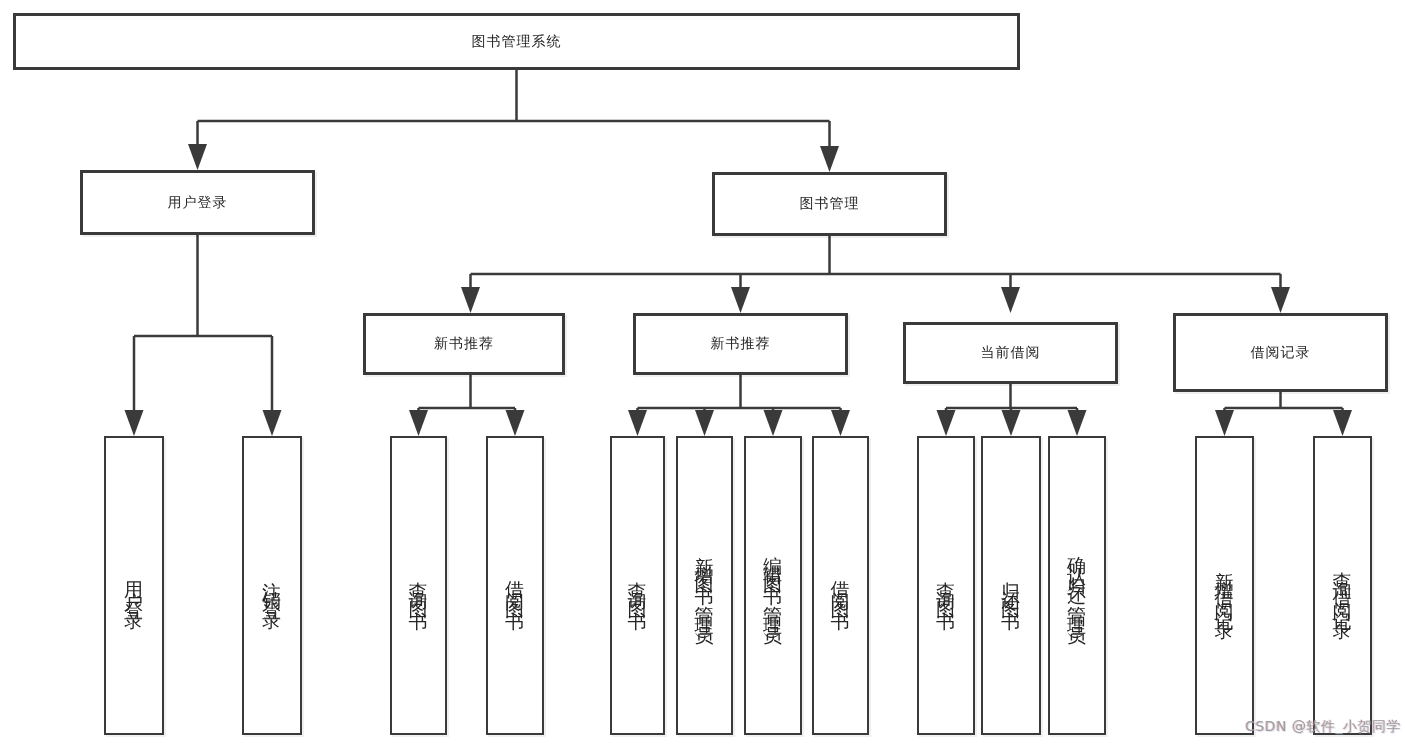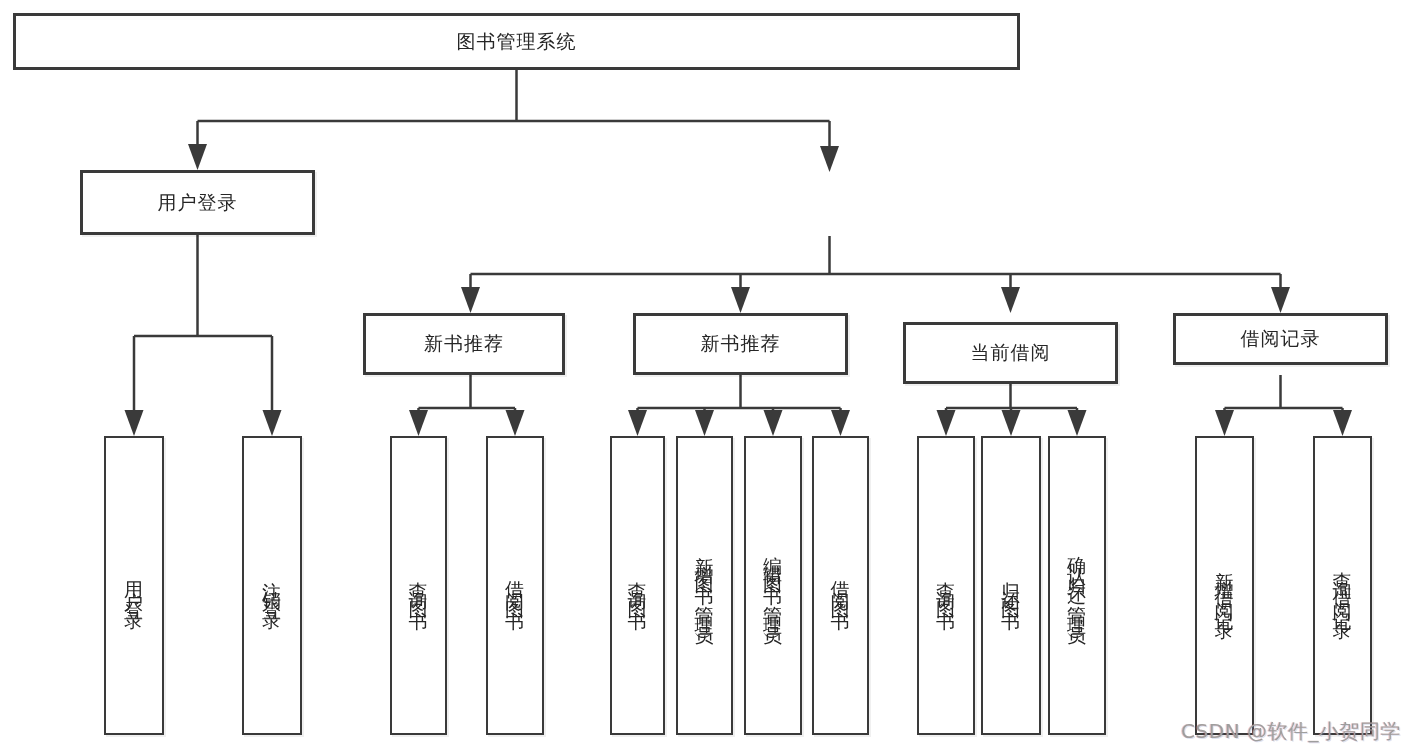--- a/index.html
+++ b/index.html
@@ -20,41 +20,41 @@
     position:absolute;left:0;top:0;width:1405px;height:747px;
     pointer-events:none;
   }
   .box{
     position:absolute;
     box-sizing:border-box;
     background:#fff;
     border:3px solid var(--line);
     display:flex;align-items:center;justify-content:center;
     color:var(--text);
-    font-size:19px;
+    font-size:14px;
     letter-spacing:1px;
     white-space:nowrap;
     z-index:2;
   }
   .leaf{
     border-width:2px;
     top:436px;height:299px;
     writing-mode:vertical-rl;
     text-orientation:mixed;
     font-size:19px;
     letter-spacing:10px;
     line-height:1;
     white-space:normal;
     box-shadow:2px 2px 0 rgba(0,0,0,0.06);
   }
   .l2,.l3{box-shadow:2px 2px 0 rgba(0,0,0,0.06);}
   .watermark{
     position:absolute;
     right:4px;top:718px;
-    font-size:20px;
+    font-size:14px;
     color:var(--wm);
     letter-spacing:0.5px;
     z-index:3;
     text-shadow:-1px 0 0 rgba(214,110,110,0.35), 1px 1px 0 rgba(120,140,200,0.25);
   }
 </style>
 </head>
 <body>
 
 <div id="stage">
@@ -110,25 +110,26 @@
       <polygon points="1067.5,410 1086.5,410 1077,436" fill="#3a3a3a"></polygon>
       <line x1="1224.5" y1="408" x2="1224.5" y2="414" stroke="#3a3a3a" stroke-width="2.5"></line>
       <polygon points="1215,410 1234,410 1224.5,436" fill="#3a3a3a"></polygon>
       <line x1="1342.5" y1="408" x2="1342.5" y2="414" stroke="#3a3a3a" stroke-width="2.5"></line>
       <polygon points="1333,410 1352,410 1342.5,436" fill="#3a3a3a"></polygon>
     </svg>
 
   <div class="box root" style="left:13px;top:13px;width:1007px;height:57px">图书管理系统</div>
 
   <div class="box l2" style="left:80px;top:170px;width:235px;height:65px">用户登录</div>
+  <div class="box l2" style="left:712px;top:172px;width:235px;height:64px">图书管理</div>
 
   <div class="box l3" style="left:363px;top:313px;width:202px;height:62px">新书推荐</div>
   <div class="box l3" style="left:633px;top:313px;width:215px;height:62px">新书推荐</div>
   <div class="box l3" style="left:903px;top:322px;width:215px;height:62px">当前借阅</div>
-  <div class="box l3" style="left:1173px;top:313px;width:215px;height:52px">借阅记录</div>
+  <div class="box l3" style="left:1173px;top:313px;width:215px;height:79px">借阅记录</div>
 
   <div class="box leaf" style="left:104px;width:60px">用户登录</div>
   <div class="box leaf" style="left:242px;width:60px">注销登录</div>
 
   <div class="box leaf" style="left:390px;width:57px">查询图书</div>
   <div class="box leaf" style="left:486px;width:58px">借阅图书</div>
 
   <div class="box leaf" style="left:610px;width:55px">查询图书</div>
   <div class="box leaf" style="left:676px;width:57px">新增图书（管理员）</div>
   <div class="box leaf" style="left:744px;width:58px">编辑图书（管理员）</div>

